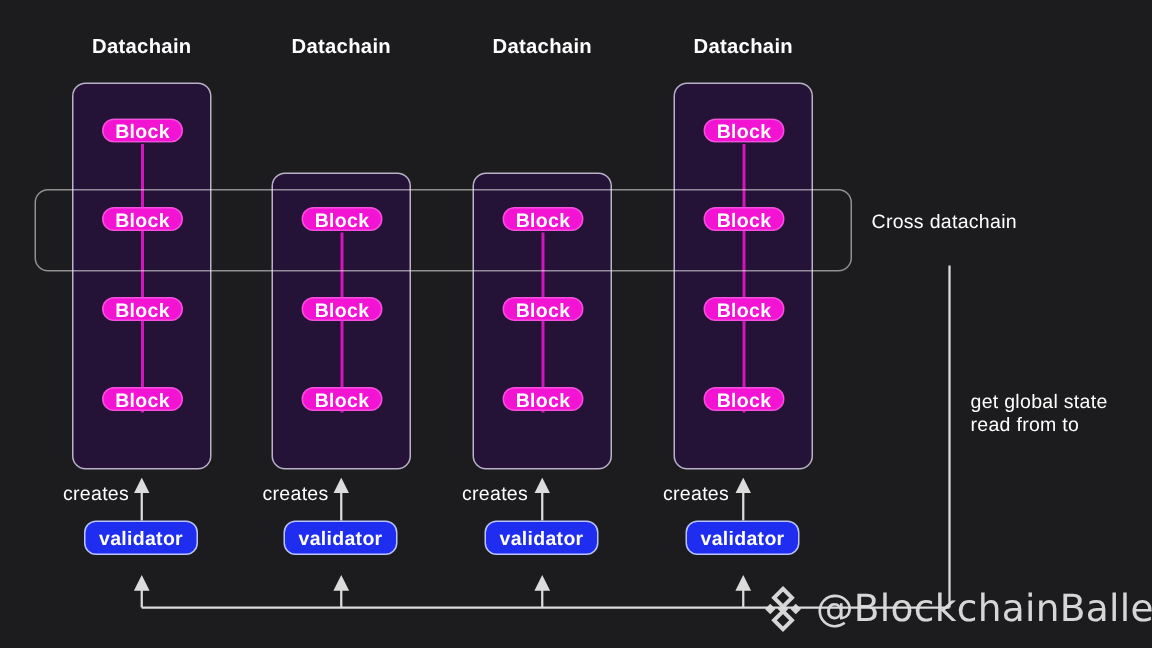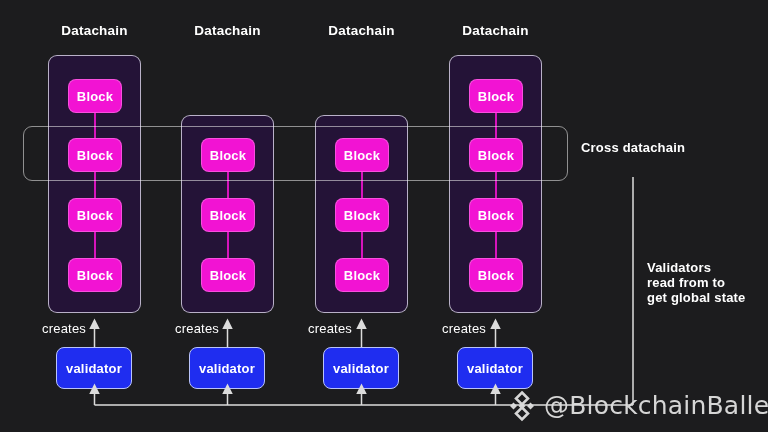--- a/index.html
+++ b/index.html
@@ -25,21 +25,21 @@
   .chain.c2{left:181px;top:115px;height:198px}
   .chain.c3{left:315px;top:115px;height:198px}
   .chain.c4{left:449px;top:55px;height:258px}
   .spine{
     position:absolute;left:45px;width:2px;
     background:var(--block-connector,#d614bc);
   }
   .chain.c1 .spine,.chain.c4 .spine{top:40px;height:179px}
   .chain.c2 .spine,.chain.c3 .spine{top:39px;height:120px}
   .block{
-    position:absolute;left:19px;width:54px;height:34px;box-sizing:border-box;
+    position:absolute;left:19px;width:54px;height:16px;box-sizing:border-box;
     background:var(--block-fill,#f213d3);
     border:1px solid var(--block-border,rgba(255,140,235,.5));
     border-radius:8px;
     display:flex;align-items:center;justify-content:center;
     color:var(--label-text,#fff);font-weight:bold;font-size:13px;letter-spacing:.2px;
   }
   .chain.c1 .b1,.chain.c4 .b1{top:23px}
   .chain.c1 .b2,.chain.c4 .b2{top:82px}
   .chain.c1 .b3,.chain.c4 .b3{top:142px}
   .chain.c1 .b4,.chain.c4 .b4{top:202px}
@@ -50,31 +50,31 @@
     position:absolute;left:23px;top:126px;width:545px;height:55px;box-sizing:border-box;
     border:1.5px solid var(--consensus-border,rgba(240,240,240,.55));
     border-radius:9px;pointer-events:none;
   }
   .creates{
     position:absolute;top:321px;color:var(--label-text,#fff);
     font-weight:normal;font-size:13px;letter-spacing:.2px;
   }
   .creates.c1{left:42px}.creates.c2{left:175px}.creates.c3{left:308px}.creates.c4{left:442px}
   .validator{
-    position:absolute;top:347px;width:76px;height:42px;box-sizing:border-box;
+    position:absolute;top:347px;width:76px;height:23px;box-sizing:border-box;
     background:var(--validator-fill,#1f2df0);
     border:1.5px solid var(--validator-border,#b9c3fa);
     border-radius:8px;
     display:flex;align-items:center;justify-content:center;
     color:var(--label-text,#fff);font-weight:bold;font-size:13px;letter-spacing:.2px;
   }
   .validator.c1{left:56px}.validator.c2{left:189px}.validator.c3{left:323px}.validator.c4{left:457px}
   .caption{
     position:absolute;color:var(--label-text,#fff);
-    font-weight:bold;font-size:13px;line-height:15px;letter-spacing:.2px;
+    font-weight:normal;font-size:13px;line-height:15px;letter-spacing:.2px;
   }
   .caption.consensus{left:581px;top:140px}
   .caption.reads{left:647px;top:260px}
   .lines-overlay{position:absolute;left:0;top:0;pointer-events:none}
   .lines-overlay line{stroke:var(--line,#dcdcdc);stroke-width:1.5}
   .lines-overlay .arrowhead{fill:var(--line,#dcdcdc)}
   .watermark{position:absolute;left:506px;top:390px;display:flex;align-items:center;}
   .wm-icon{width:32px;height:32px;color:var(--watermark-text,#d6d6d6)}
   .wm-text{
     margin-left:6px;color:var(--watermark-text,#d6d6d6);
@@ -128,23 +128,22 @@
 
   <div class="validator c1">validator</div>
   <div class="validator c2">validator</div>
   <div class="validator c3">validator</div>
   <div class="validator c4">validator</div>
 
   <div class="caption consensus">
     <div>Cross datachain</div>
   </div>
   <div class="caption reads">
-    <div>Validators</div>
+    <div>get global state</div>
     <div>read from to</div>
-    <div>get global state</div>
   </div>
 
   <div class="watermark">
     <svg class="wm-icon" viewBox="0 0 32 32">
       <g stroke="currentColor" stroke-width="2.6" fill="none">
         <path d="M16 2.5 L22 8.5 L16 14.5 L10 8.5 Z"></path>
         <path d="M16 17.5 L22 23.5 L16 29.5 L10 23.5 Z"></path>
       </g>
       <g fill="currentColor">
         <path d="M4 16 L7.5 12.5 L11 16 L7.5 19.5 Z"></path>

